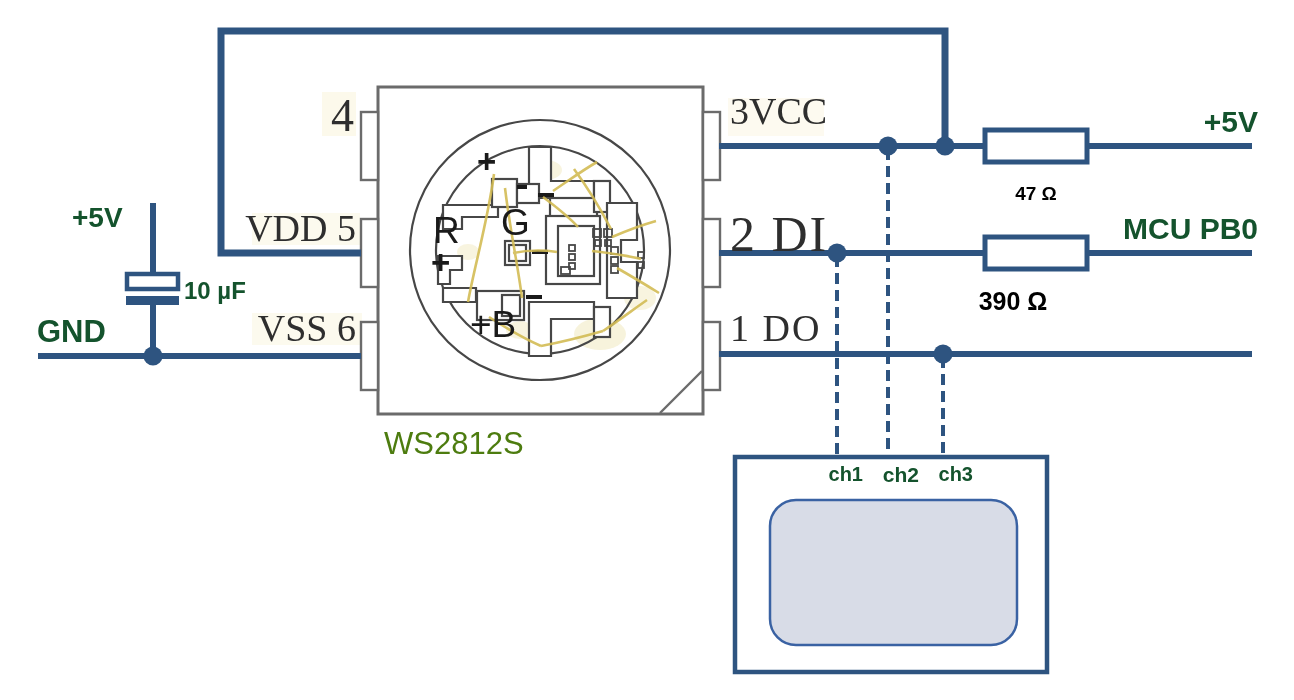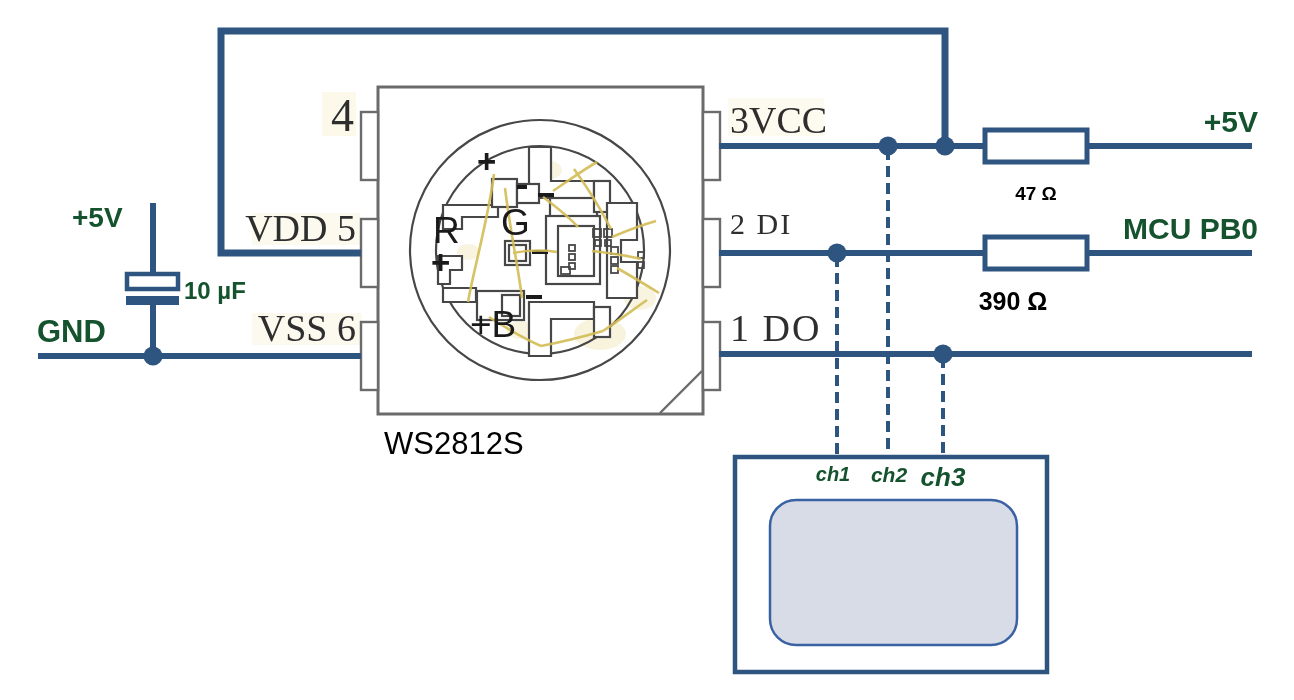--- a/index.html
+++ b/index.html
@@ -3,21 +3,21 @@
 <meta charset="utf-8">
 <style>
   html,body{margin:0;padding:0;background:#ffffff;}
   #stage{position:relative;width:1294px;height:700px;background:#ffffff;overflow:hidden;
          font-family:"Liberation Sans",sans-serif;}
   #schem{position:absolute;left:0;top:0;}
   .lbl{position:absolute;line-height:1;white-space:nowrap;}
   .serif{font-family:"Liberation Serif",serif;color:#2e2e2e;}
   .boldlbl{font-family:"Liberation Sans",sans-serif;font-weight:700;color:#14532d;}
   .ralign{text-align:right;}
-  .center{text-align:center;font-style:italic;}
+  .center{text-align:right;}
   .rescap{position:absolute;display:flex;align-items:center;justify-content:center;
           font-family:"Liberation Sans",sans-serif;font-weight:700;color:#000;margin-top:48px;}
   .die{font-family:"Liberation Sans",sans-serif;color:#1a1a1a;}
 </style>
 </head>
 <body>
 
 <div id="stage">
 
   <svg id="schem" width="1294" height="700" viewBox="0 0 1294 700">
@@ -161,35 +161,35 @@
   </svg>
 
   <div class="lbl boldlbl" style="left:72px;top:204px;font-size:28px;">+5V</div>
   <div class="lbl boldlbl" style="left:37px;top:316px;font-size:31px;">GND</div>
   <div class="lbl boldlbl" style="left:184px;top:279px;font-size:24px;">10 µF</div>
 
   <div class="lbl serif ralign" style="left:234px;top:93px;width:120px;font-size:46px;">4</div>
   <div class="lbl serif ralign" style="left:236px;top:209px;width:120px;font-size:38px;">VDD 5</div>
   <div class="lbl serif ralign" style="left:236px;top:309px;width:120px;font-size:38px;">VSS 6</div>
 
-  <div class="lbl serif" style="left:730px;top:101px;font-size:38px;">3VCC</div>
-  <div class="lbl serif" style="left:730px;top:209px;font-size:30px;letter-spacing:2px;">2 DI</div>
+  <div class="lbl serif" style="left:730px;top:92px;font-size:38px;">3VCC</div>
+  <div class="lbl serif" style="left:730px;top:209px;font-size:50px;letter-spacing:2px;">2 DI</div>
   <div class="lbl serif" style="left:730px;top:309px;font-size:38px;letter-spacing:2px;">1 DO</div>
 
-  <div class="lbl" style="left:384px;top:428px;font-size:31px;color:#000000;">WS2812S</div>
+  <div class="lbl" style="left:384px;top:428px;font-size:31px;color:#4d7c0f;">WS2812S</div>
 
   <div class="lbl die" style="left:433px;top:212px;font-size:37px;">R</div>
   <div class="lbl die" style="left:501px;top:204px;font-size:37px;">G</div>
   <div class="lbl die" style="left:470px;top:306px;font-size:37px;">+B</div>
   <div class="lbl die" style="left:477px;top:145px;font-size:33px;font-weight:700;">+</div>
   <div class="lbl die" style="left:431px;top:246px;font-size:33px;font-weight:700;">+</div>
 
   <div class="rescap" style="left:985px;top:130px;width:102px;height:32px;font-size:19px;">47 Ω</div>
   <div class="rescap" style="left:962px;top:237px;width:102px;height:32px;font-size:25px;">390 Ω</div>
 
   <div class="lbl boldlbl ralign" style="left:1180px;top:107px;width:78px;font-size:30px;">+5V</div>
   <div class="lbl boldlbl ralign" style="left:1108px;top:214px;width:150px;font-size:30px;">MCU PB0</div>
 
   <div class="lbl boldlbl center" style="left:803px;top:464px;width:60px;font-size:20px;">ch1</div>
   <div class="lbl boldlbl center" style="left:859px;top:464px;width:60px;font-size:21px;">ch2</div>
-  <div class="lbl boldlbl center" style="left:913px;top:464px;width:60px;font-size:26px;">ch3</div>
+  <div class="lbl boldlbl center" style="left:913px;top:464px;width:60px;font-size:20px;">ch3</div>
 
 </div>
 
 </body></html>

